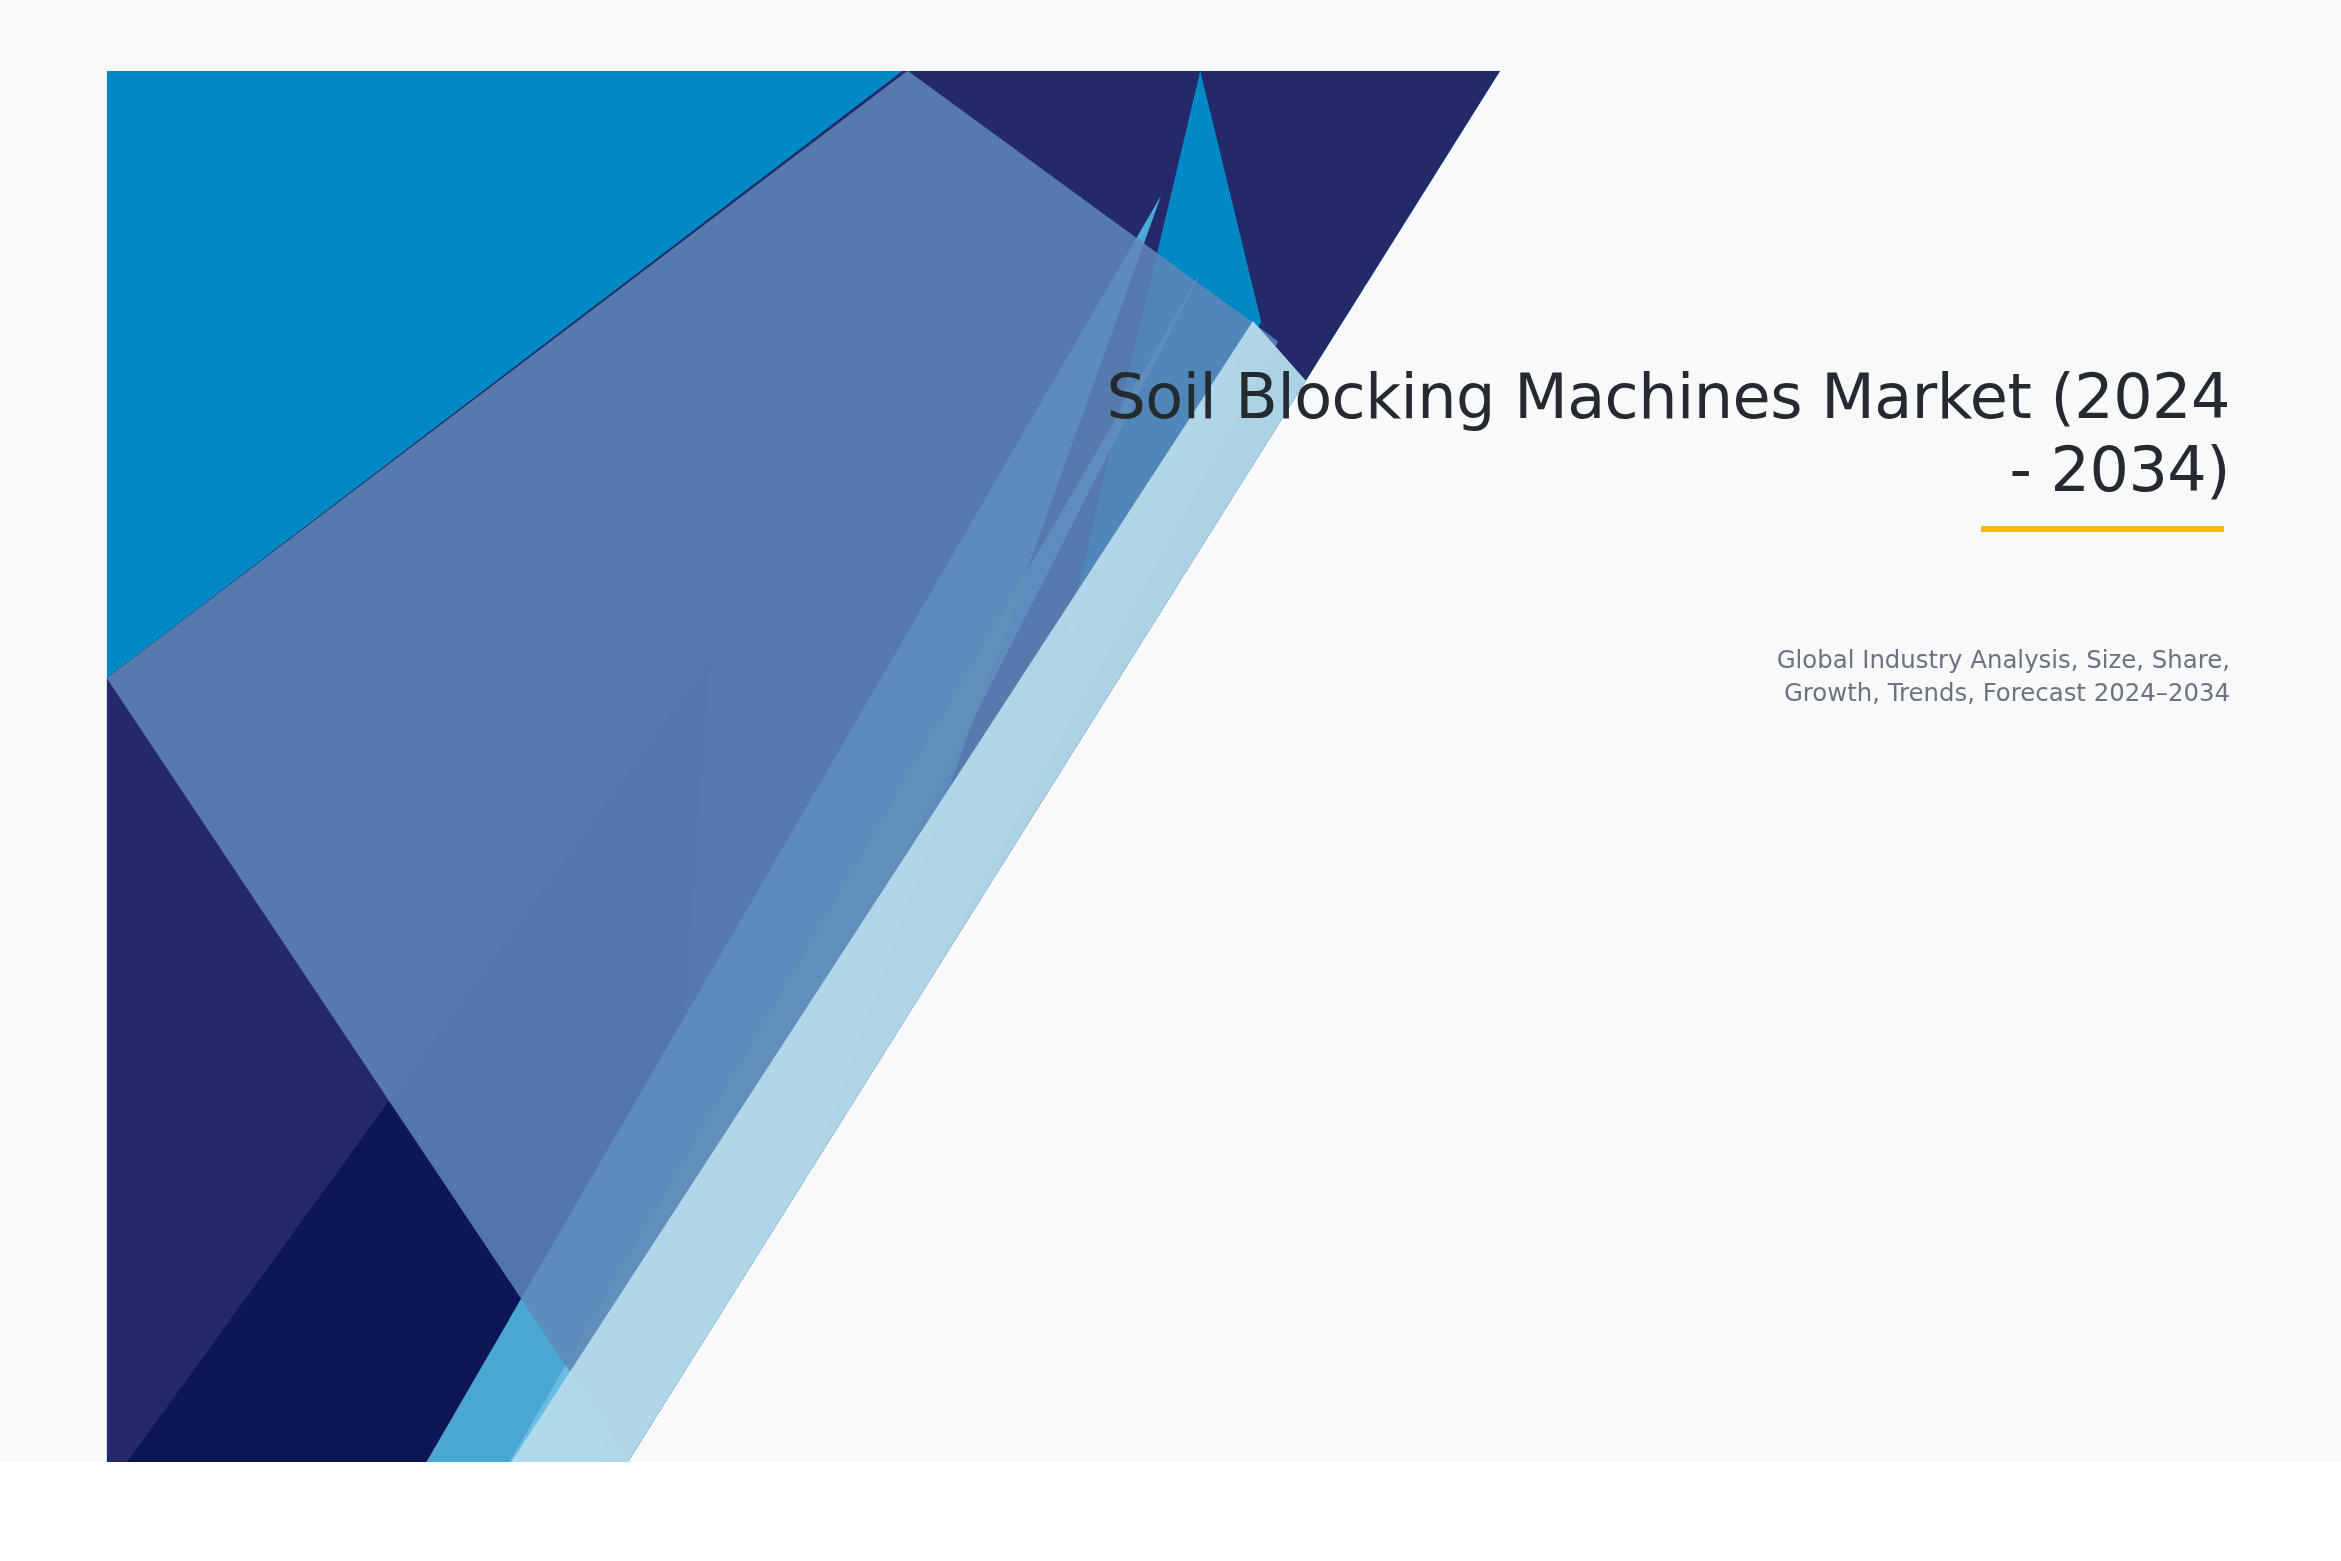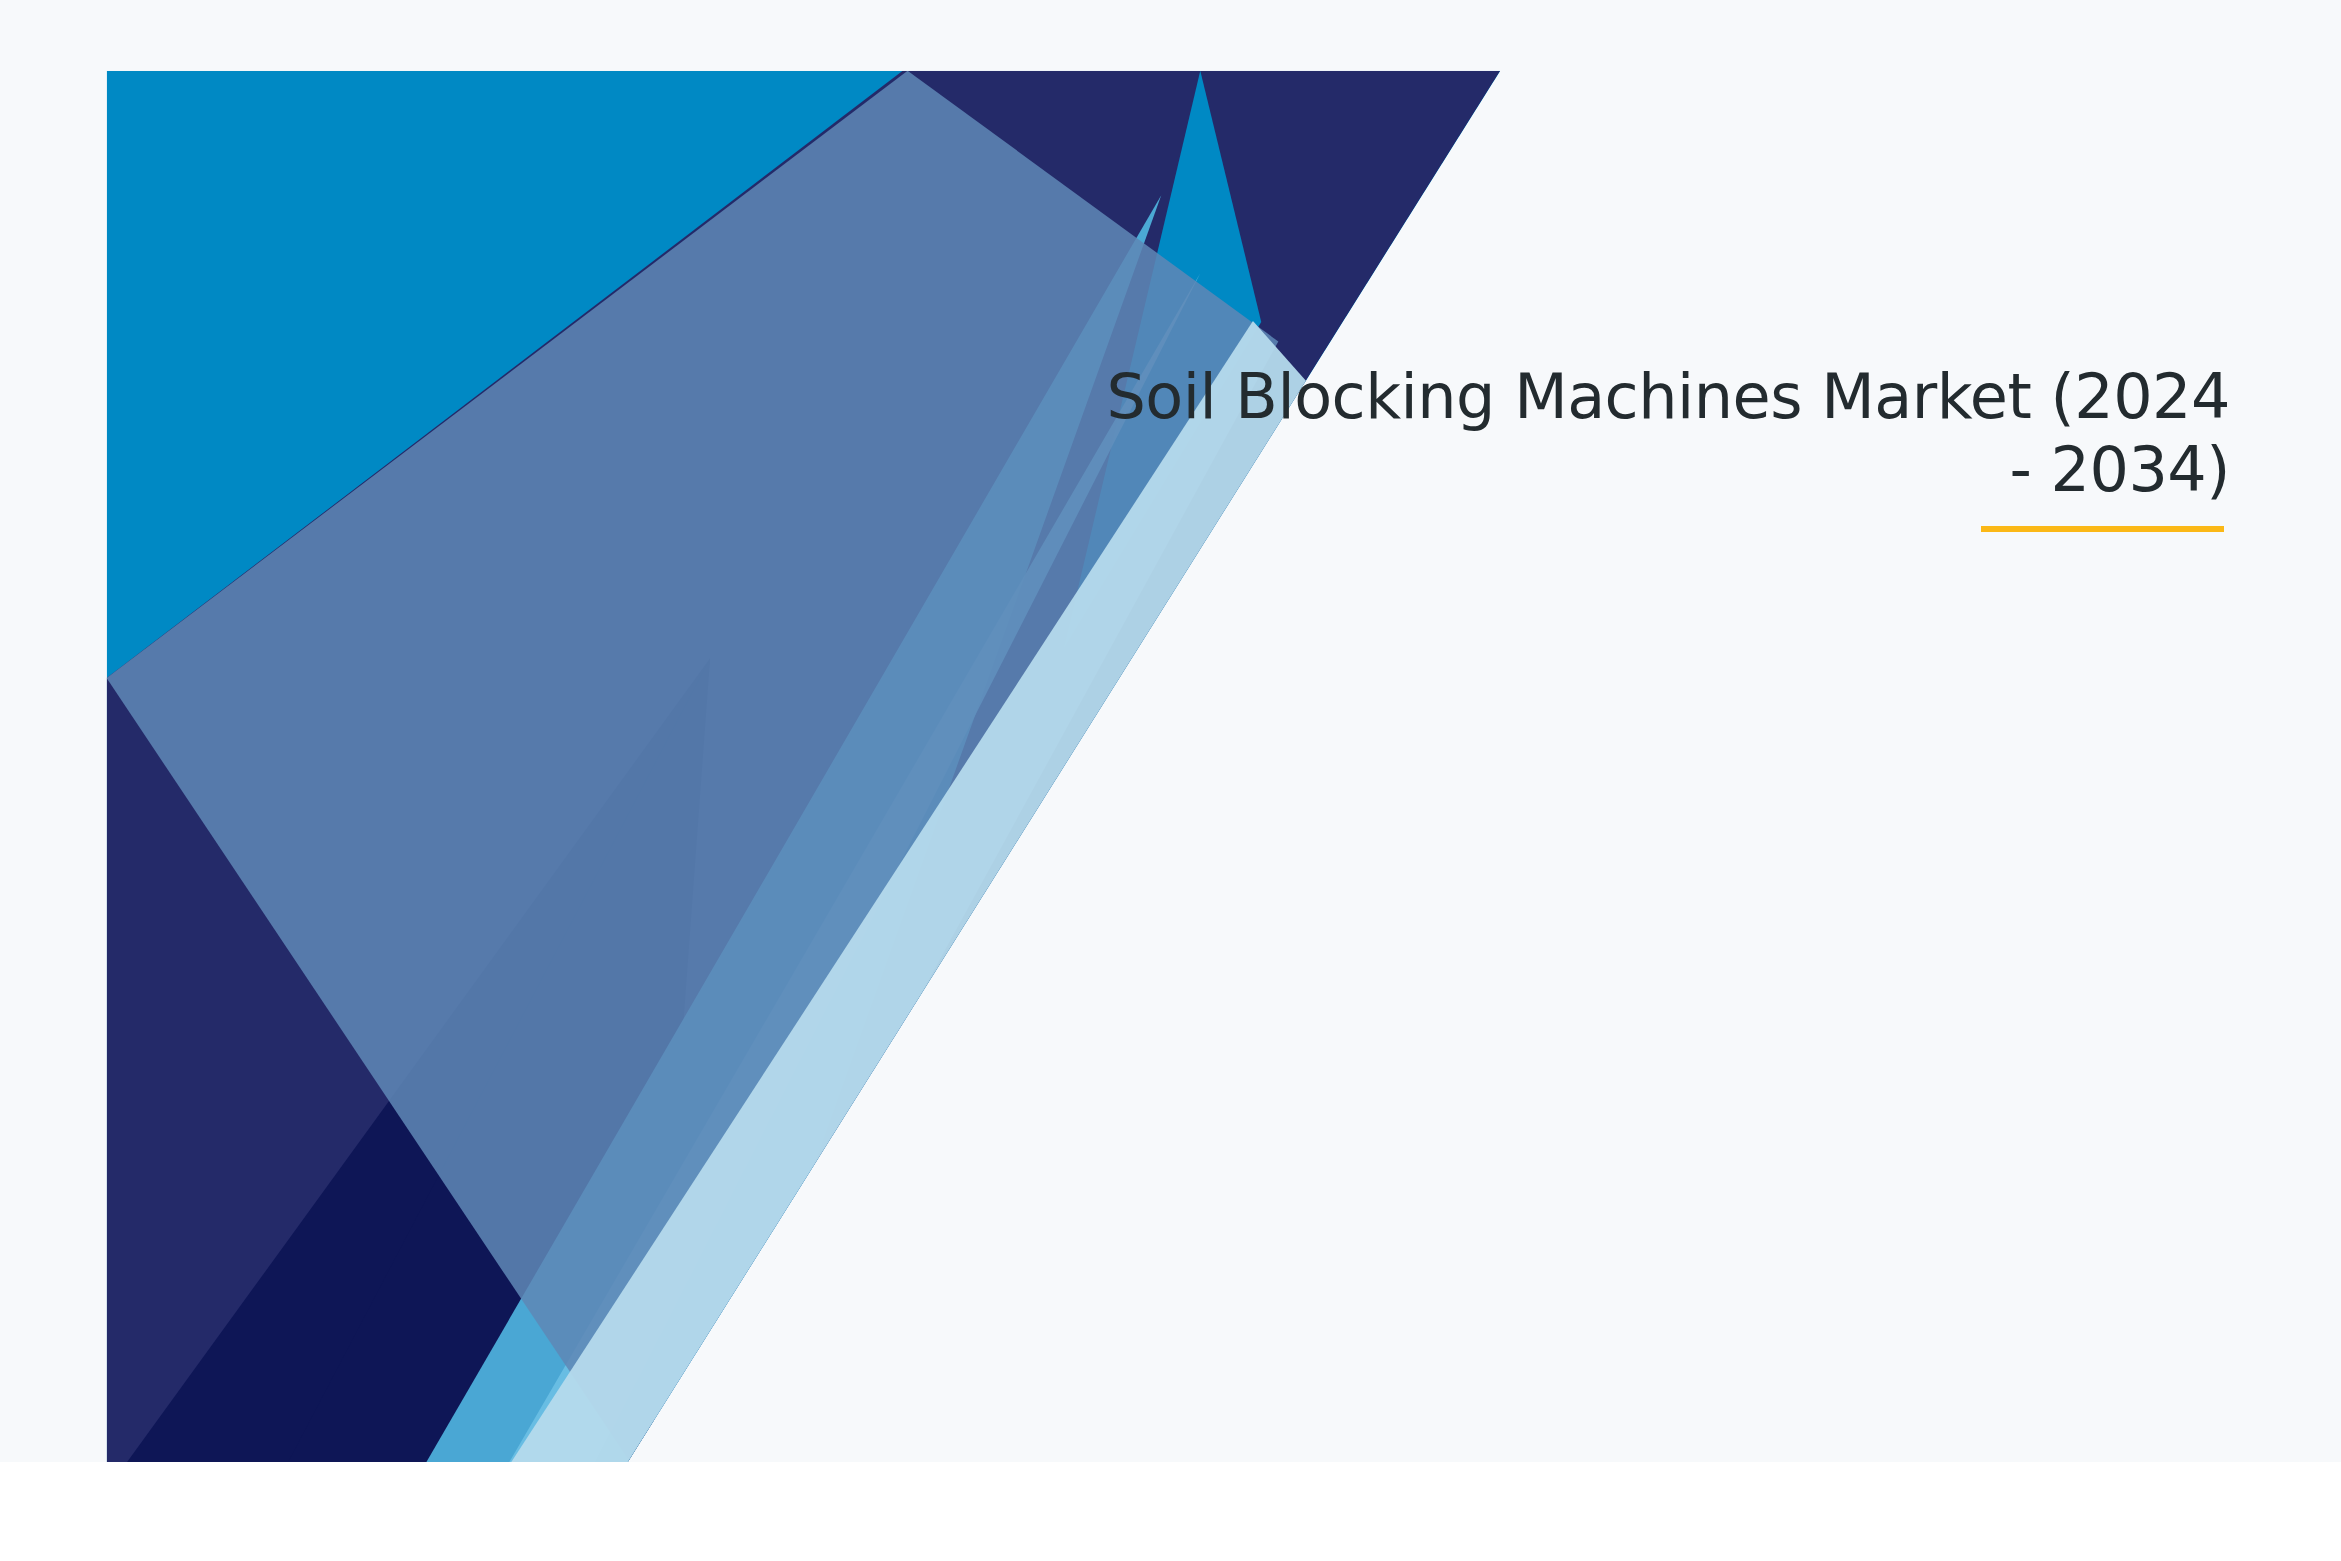--- a/index.html
+++ b/index.html
@@ -111,15 +111,19 @@
 
     </g>
   </svg>
 
   <div id="title-block">
     <h1 id="page-title">Soil Blocking Machines Market (2024
 - 2034)</h1>
     <div id="title-underline"></div>
   </div>
 
+  <div id="subtitle-block">
+    <p id="page-subtitle">Global Industry Analysis, Size, Share,
+Growth, Trends, Forecast 2024–2034</p>
+  </div>
 
 </div>
 
 
 </body></html>

